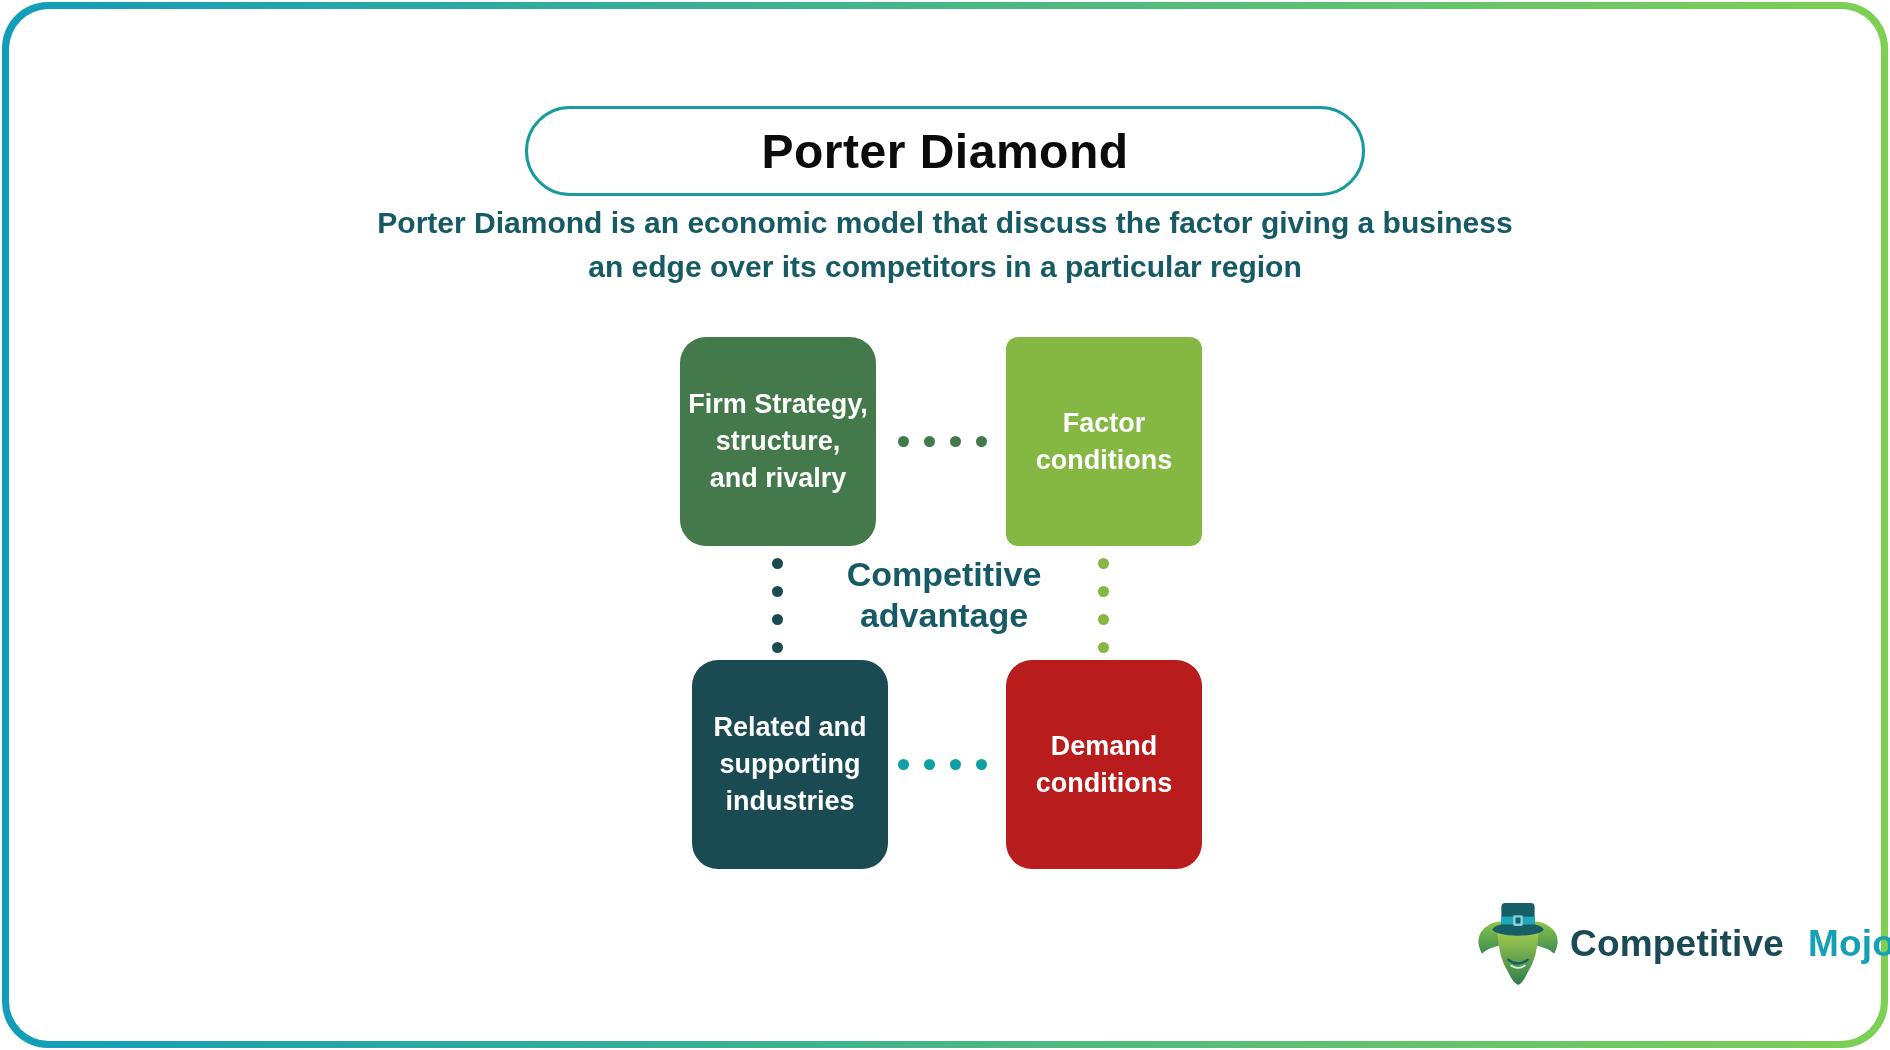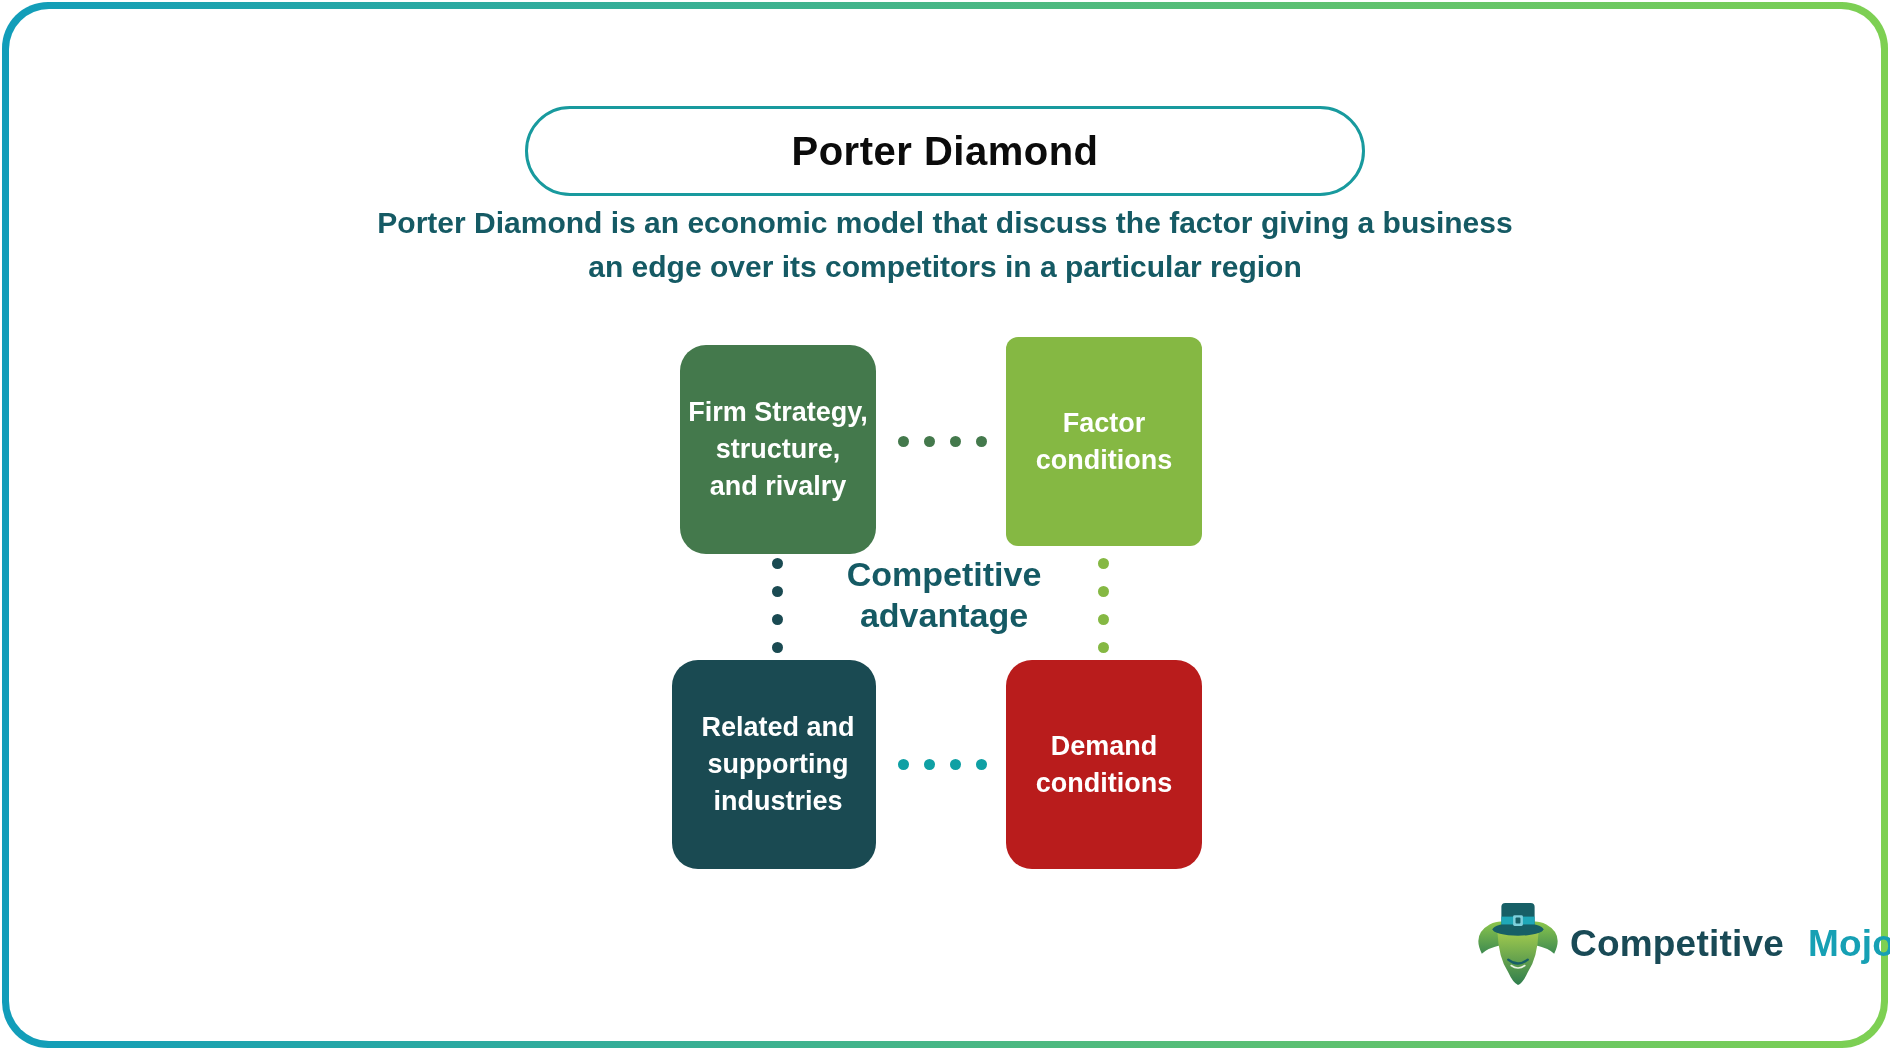--- a/index.html
+++ b/index.html
@@ -26,21 +26,21 @@
   
   .title-pill {
     position: absolute; left: 50%; transform: translateX(-50%);
     top: 106px; width: 840px; height: 90px;
     border: 3px solid var(--title-pill-border);
     border-radius: 48px;
     display: flex; align-items: center; justify-content: center;
     box-sizing: border-box;
   }
   .title-pill h1 {
-    margin: 8px; font-size: 40px; font-weight: 800;
+    margin: 8px; font-size: 48px; font-weight: 800;
     color: var(--title-color); letter-spacing: 0.5px; text-align: right;
   }
 
   
   .subtitle {
     position: absolute; top: 201px; left: 0; width: 100%;
     text-align: center;
     font-size: 30px; line-height: 44px; font-weight: 700;
     color: var(--ink-teal);
     white-space: pre-line;
@@ -50,21 +50,21 @@
   .dbox {
     position: absolute; width: 196px; height: 209px;
     border-radius: 26px;
     display: flex; align-items: center; justify-content: center;
     text-align: center; color: #ffffff;
     font-size: 27px; line-height: 37px; font-weight: 700;
     white-space: pre-line;
   }
   .box-tl { left: 680px;  top: 337px; }
   .box-tr { left: 1006px; top: 337px; border-radius: 12px; }
-  .box-bl { left: 672px;  top: 660px; padding-left: 8px; }
+  .box-bl { left: 692px;  top: 660px; }
   .box-br { left: 1006px; top: 660px; }
 
   
   .dot { width: 11px; height: 11px; border-radius: 50%; background: currentColor; flex: 0 0 auto; }
   .hdots {
     position: absolute; display: flex; flex-direction: row; gap: 15px;
   }
   .hdots-top    { left: 898px; top: 436px; }
   .hdots-bottom { left: 898px; top: 759px; }
   .vdots {
@@ -100,21 +100,21 @@
 
 <div class="stage">
 
   <div class="title-pill">
     <h1>Porter Diamond</h1>
   </div>
 
   <div class="subtitle">Porter Diamond is an economic model that discuss the factor giving a business
 an edge over its competitors in a particular region</div>
 
-  <div class="dbox box-tl" style="background-color: rgb(68, 121, 76); margin-top: 8px;">Firm Strategy,
+  <div class="dbox box-tl" style="background-color: rgb(68, 121, 76);">Firm Strategy,
 structure,
 and rivalry</div>
 
   <div class="dbox box-tr" style="background-color: rgb(133, 184, 67);">Factor
 conditions</div>
 
   <div class="dbox box-bl" style="background-color: rgb(26, 74, 82);">Related and
 supporting
 industries</div>
 

